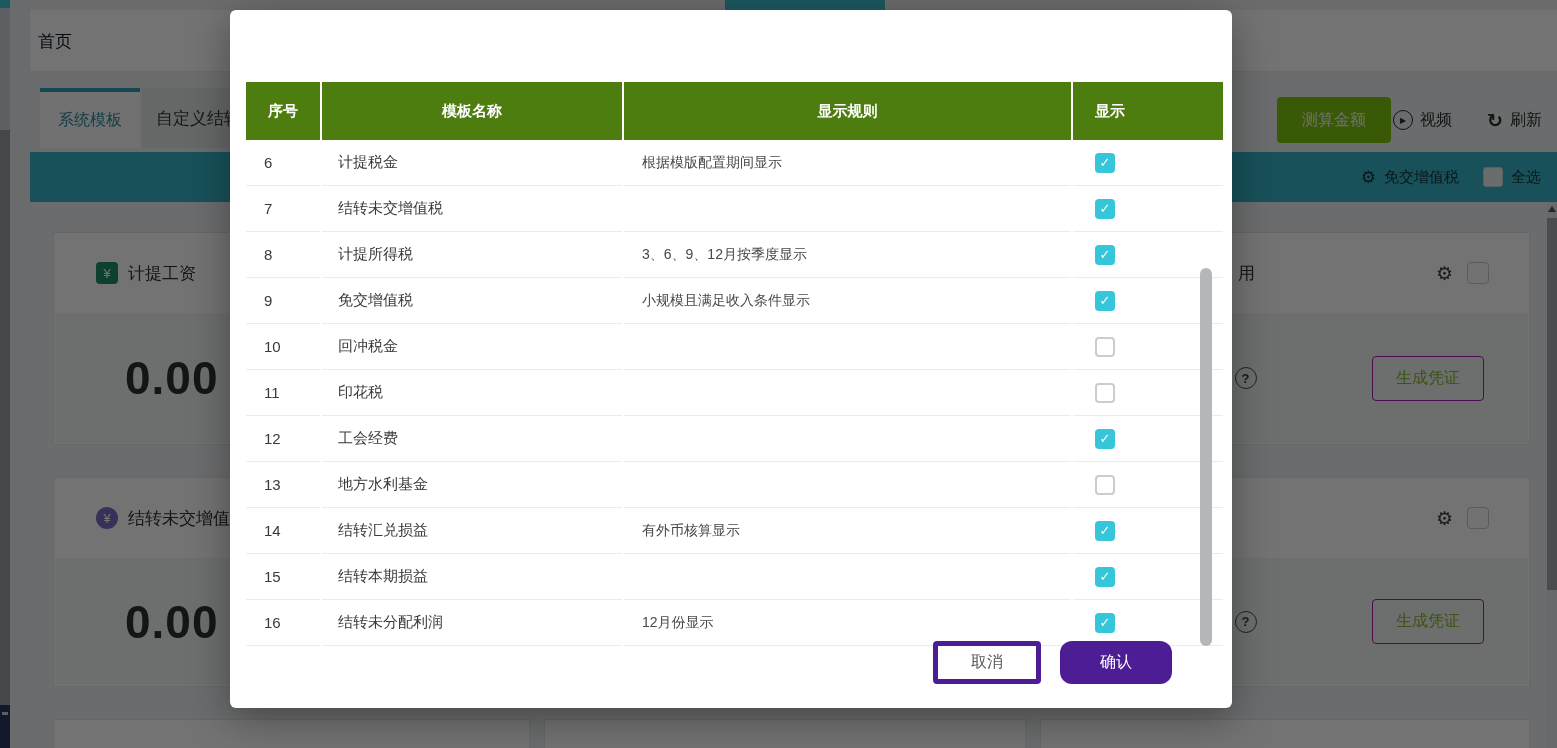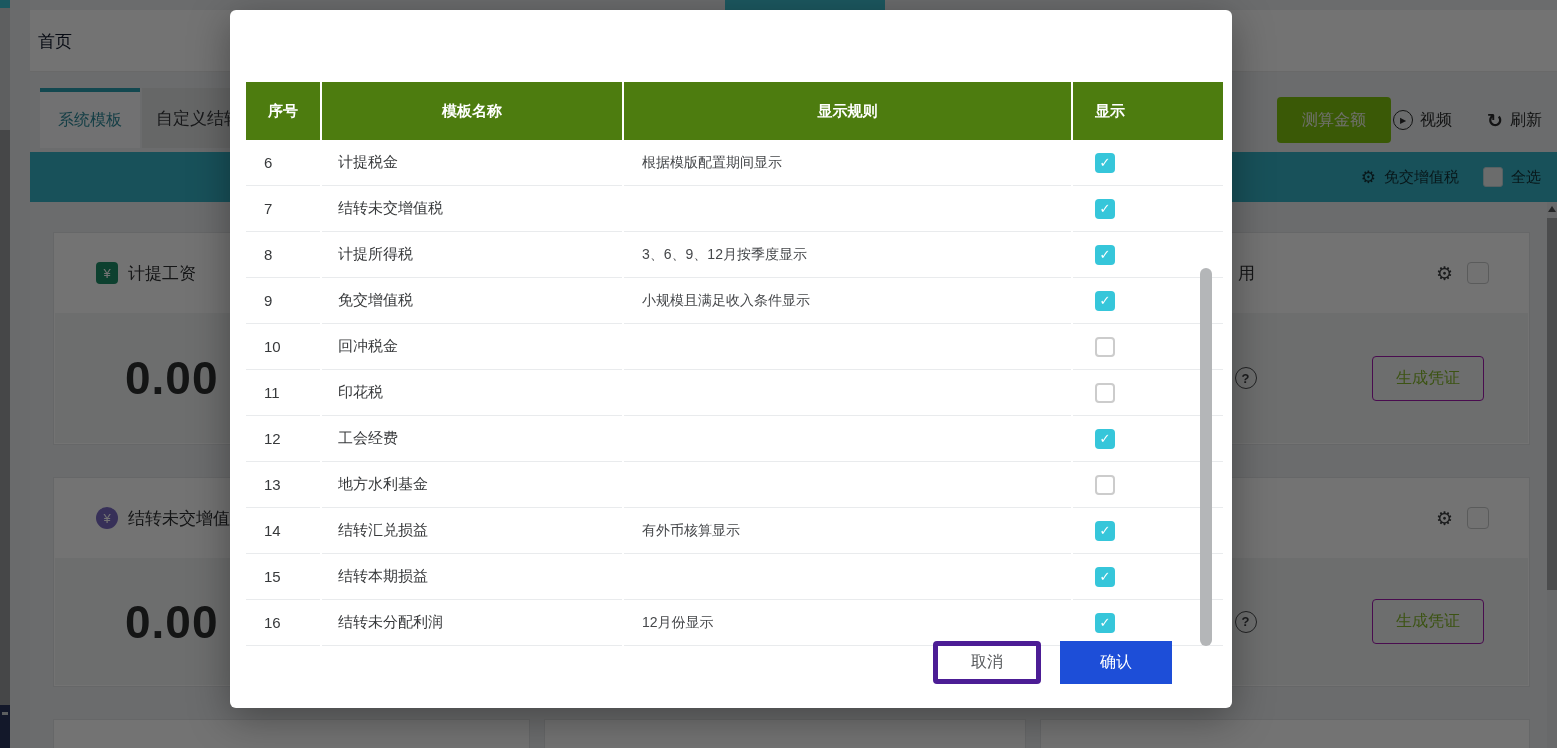--- a/index.html
+++ b/index.html
@@ -89,22 +89,22 @@
   td.c-no{padding-left:18px}
   td.c-name{padding-left:16px}
   td.c-rule{padding-left:18px;color:#45474a;font-size:14px}
   td.c-show{padding-left:22px}
   .cb{width:20px;height:20px;border-radius:4px;display:flex;align-items:center;justify-content:center;cursor:pointer}
   .cb.checked{background:#36c6da;color:#fff;font-size:13px;font-weight:bold}
   .cb.unchecked{background:#fff;border:2px solid #ccc;box-sizing:border-box}
   .modal-scroll{position:absolute;left:970px;top:258px;width:12px;height:378px;background:#b4b6b8;border-radius:6px;cursor:pointer}
   .btn-cancel{position:absolute;left:703px;top:631px;width:108px;height:43px;background:#fff;
       border:5px solid #4c1d95;border-radius:4px;color:#55575a;font-size:16px;cursor:pointer}
-  .btn-confirm{position:absolute;left:830px;top:631px;width:112px;height:43px;background:#1d4ed8;
-      border:none;border-radius:0;color:#fff;font-size:16px;cursor:pointer}
+  .btn-confirm{position:absolute;left:830px;top:631px;width:112px;height:43px;background:#4c1d95;
+      border:none;border-radius:12px;color:#fff;font-size:16px;cursor:pointer}
 </style>
 </head>
 <body>
 
 <div class="strip1">
   <div class="seg-cyan"></div>
   <div class="seg-top"></div>
   <div class="seg-bottom"></div>
   <div class="seg-dash"></div>
 </div>

